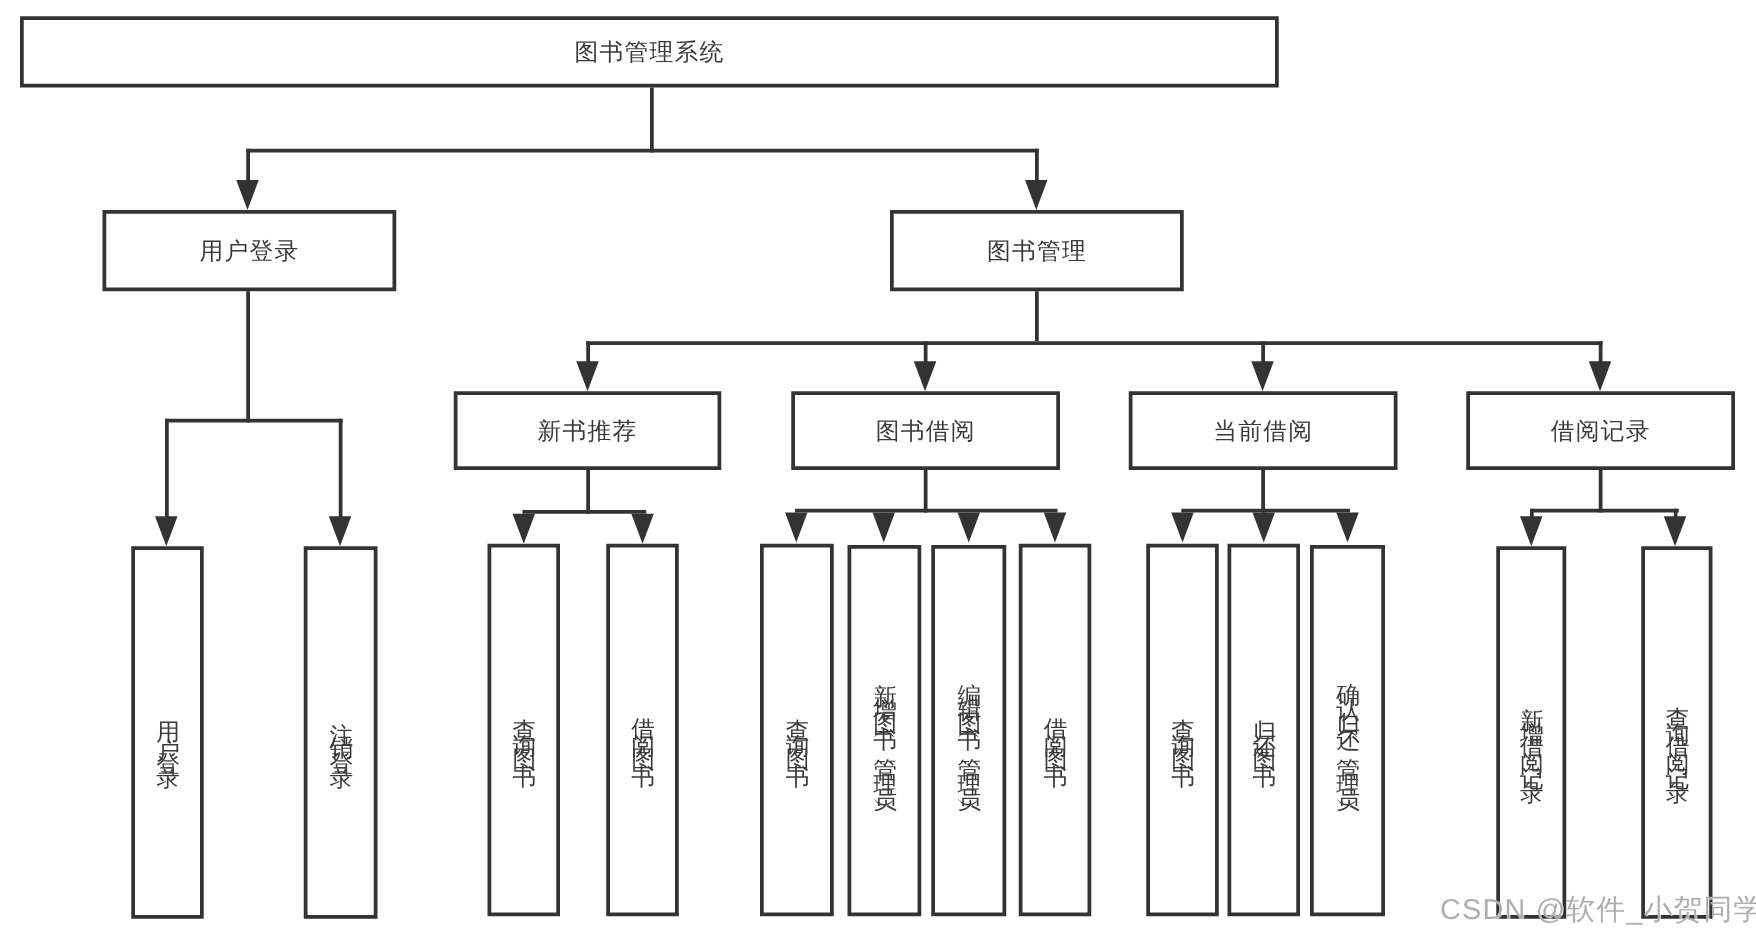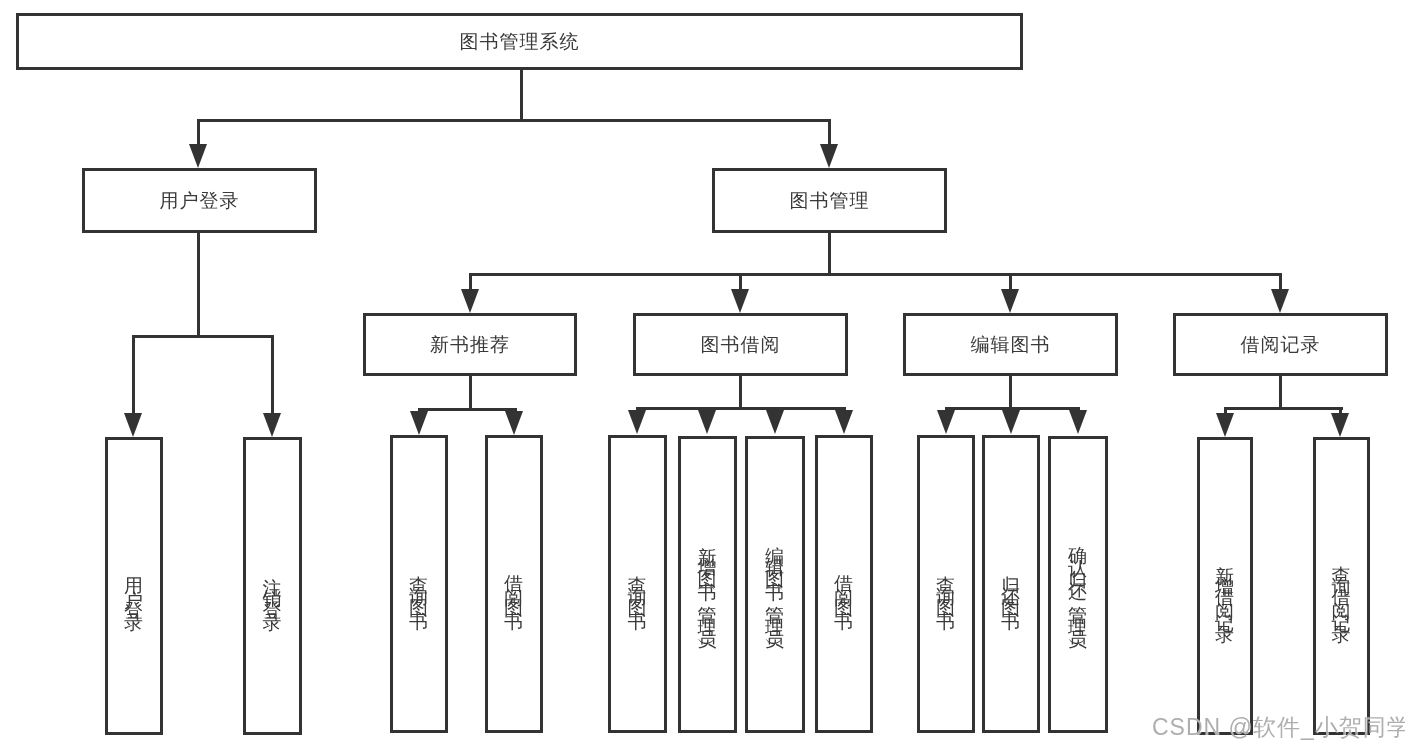--- a/index.html
+++ b/index.html
@@ -60,21 +60,21 @@
   <div class="vl" style="left:1279px;top:273px;height:18px;"></div>
   <div class="ah" style="left:1271px;top:289px;"></div>
 
   <div class="box" style="left:363px;top:313px;width:214px;height:63px;">
     <span>新书推荐</span>
   </div>
   <div class="box" style="left:633px;top:313px;width:215px;height:63px;">
     <span>图书借阅</span>
   </div>
   <div class="box" style="left:903px;top:313px;width:215px;height:63px;">
-    <span>编辑图书</span>
+    <span>当前借阅</span>
   </div>
   <div class="box" style="left:1173px;top:313px;width:215px;height:63px;align-items:center;">
     <span>借阅记录</span>
   </div>
 
   <div class="vl" style="left:469px;top:376px;height:35px;"></div>
   <div class="hl" style="left:418px;top:408px;width:99px;"></div>
   <div class="ah" style="left:410px;top:411px;"></div>
   <div class="ah" style="left:505px;top:411px;"></div>
 

